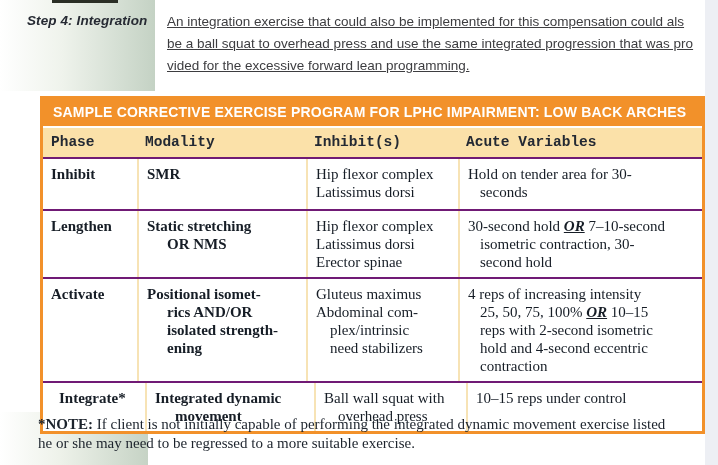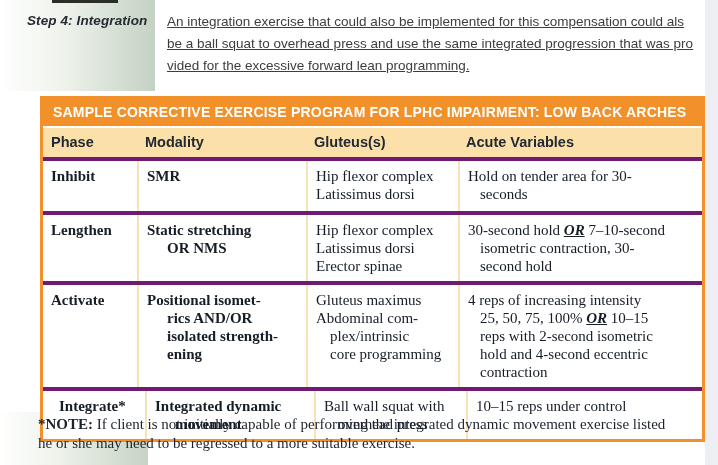--- a/index.html
+++ b/index.html
@@ -47,25 +47,25 @@
   }
   .tbl-title{
     background:#f2912a;color:#ffffff;
     font-size:14px;font-weight:bold;letter-spacing:0.2px;
     padding:5px 10px 6px 10px;
     border-bottom:2px solid #ffffff;
     white-space:nowrap;overflow:hidden;
   }
   .tbl-head{
     display:flex;background:#fbe1a9;
-    font-size:14.5px;font-weight:bold;color:#232933;
+    font-size:14.5px;font-weight:bold;color:#232933;font-family:Liberation Mono, monospace;
   }
   .tbl-head .cell{padding:6px 8px 7px 8px;}
   .row{
-    display:flex;border-top:4px solid #701a75;
+    display:flex;border-top:2px solid #701a75;
     font-family:"Liberation Serif",serif;
     font-size:15px;line-height:18px;color:#161d26;
   }
   .cell{box-sizing:border-box;}
   .c1{width:94px;}
   .c2{width:169px;}
   .c3{width:152px;}
   .c4{flex:1;}
   .row .cell{padding:6px 8px 6px 8px;}
   .row .c2,.row .c3,.row .c4{border-left:2px solid #f7e3b5;}
@@ -101,21 +101,21 @@
     <div class="iline">be a ball squat to overhead press and use the same integrated progression that was pro</div>
     <div class="iline">vided for the excessive forward lean programming.</div>
   </div>
 
   <div class="tbl">
     <div class="tbl-title">SAMPLE CORRECTIVE EXERCISE PROGRAM FOR LPHC IMPAIRMENT: LOW BACK ARCHES</div>
 
     <div class="tbl-head">
       <div class="cell c1">Phase</div>
       <div class="cell c2">Modality</div>
-      <div class="cell c3">Gluteus(s)</div>
+      <div class="cell c3">Inhibit(s)</div>
       <div class="cell c4">Acute Variables</div>
     </div>
 
     <div class="row r1">
       <div class="cell c1 bold">
         <div class="ln">Inhibit</div>
       </div>
       <div class="cell c2 bold">
         <div class="ln">SMR</div>
       </div>
@@ -156,21 +156,21 @@
       <div class="cell c2 bold">
         <div class="ln">Positional isomet-</div>
         <div class="ln ind">rics AND/OR</div>
         <div class="ln ind">isolated strength-</div>
         <div class="ln ind">ening</div>
       </div>
       <div class="cell c3">
         <div class="ln">Gluteus maximus</div>
         <div class="ln">Abdominal com-</div>
         <div class="ln indm">plex/intrinsic</div>
-        <div class="ln indm">core programming</div>
+        <div class="ln indm">need stabilizers</div>
       </div>
       <div class="cell c4">
         <div class="ln">4 reps of increasing intensity</div>
         <div class="ln inda"><span>25, 50, 75, 100% </span><span class="or">OR</span><span> 10–15</span></div>
         <div class="ln inda">reps with 2-second isometric</div>
         <div class="ln inda">hold and 4-second eccentric</div>
         <div class="ln inda">contraction</div>
       </div>
     </div>
 

